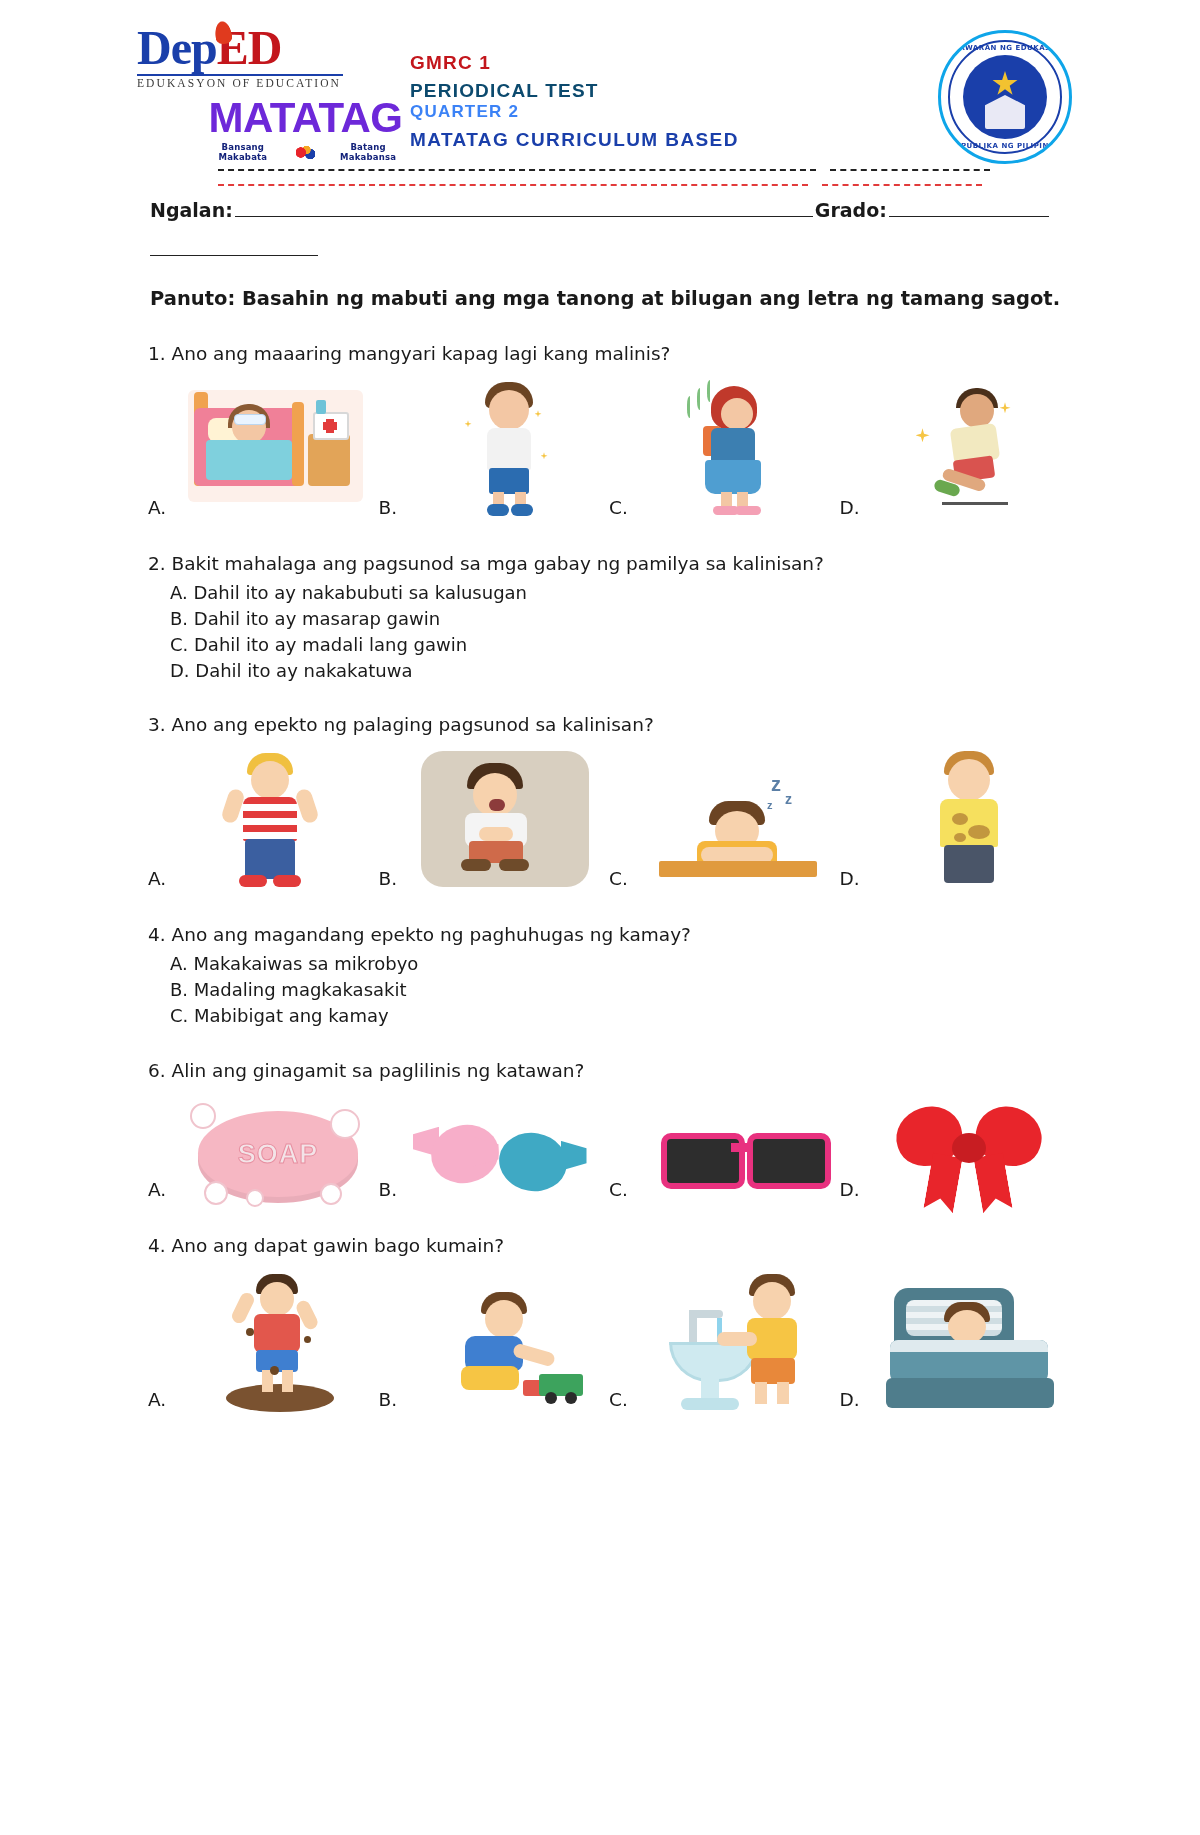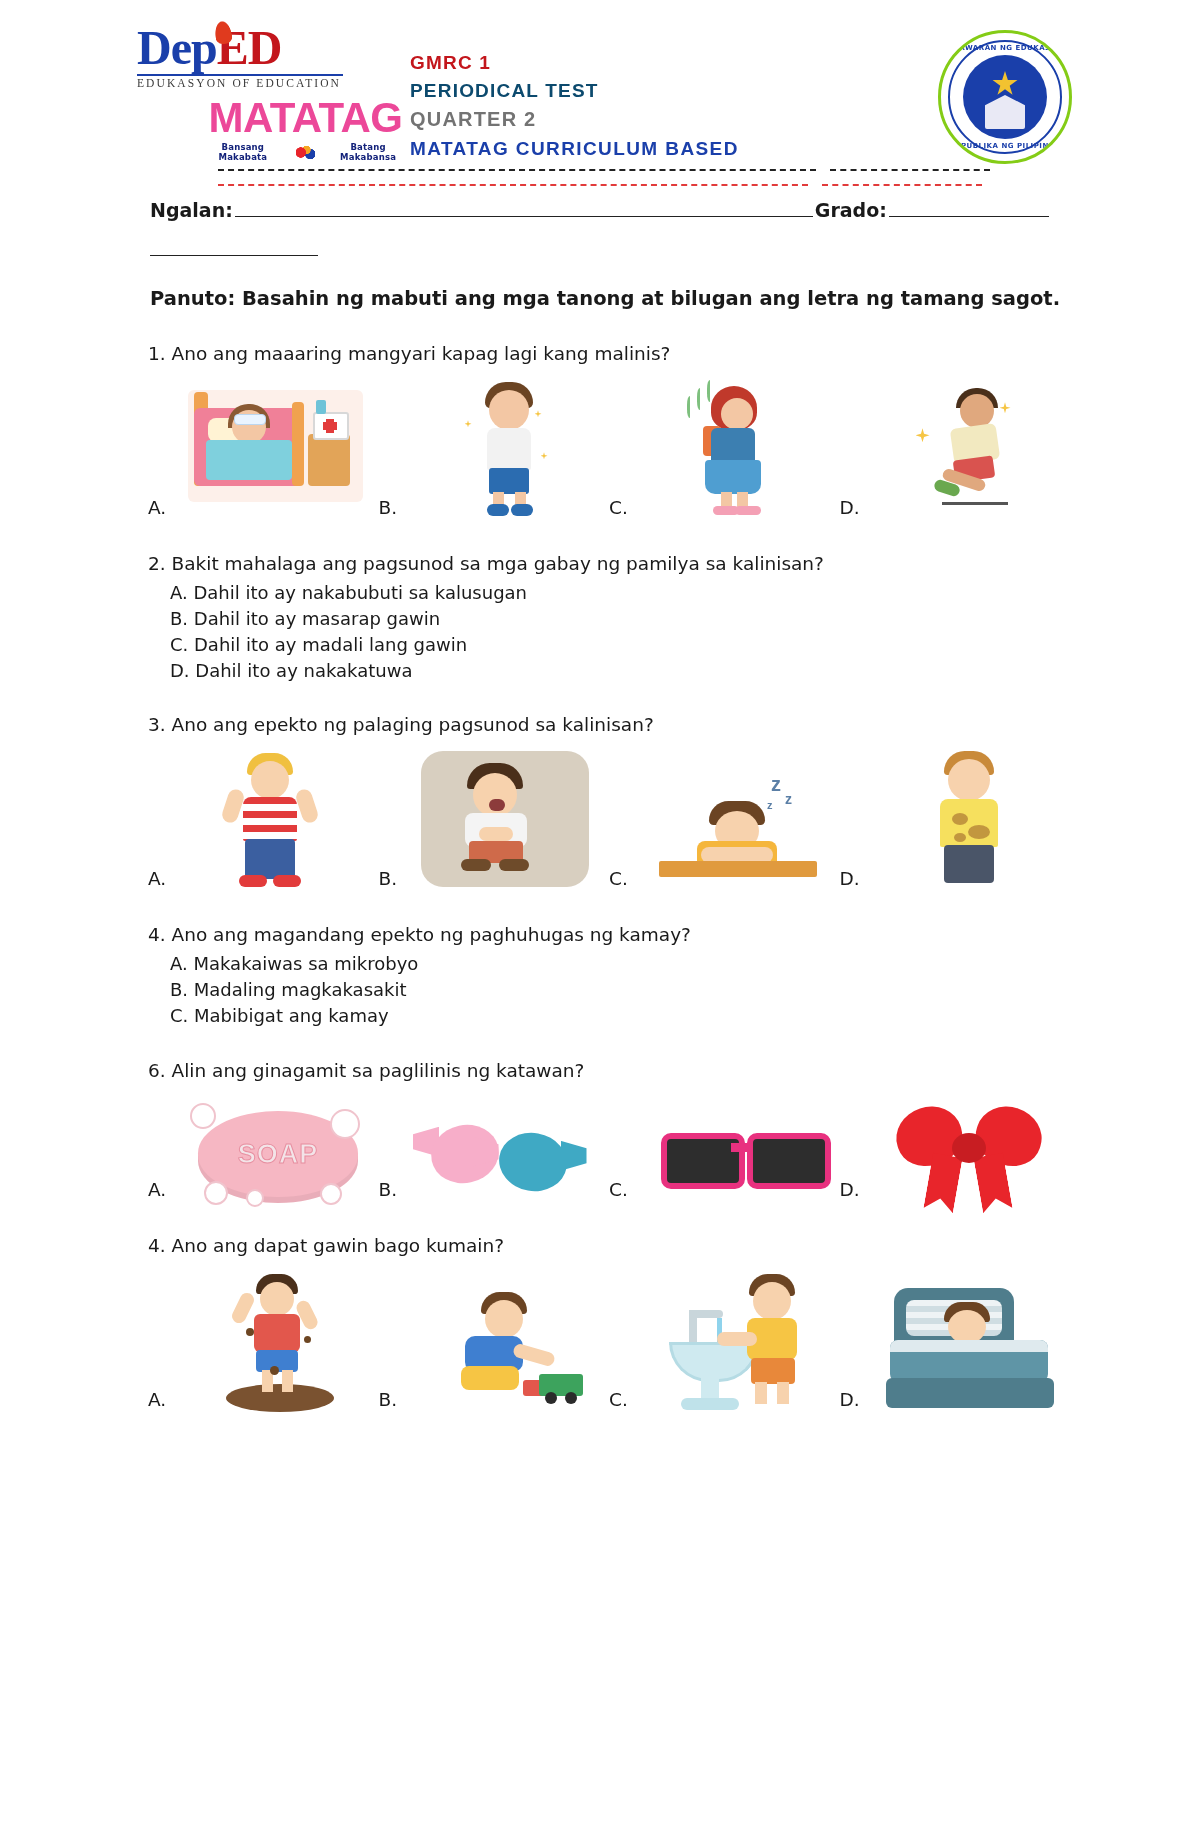--- a/index.html
+++ b/index.html
@@ -71,21 +71,21 @@
   }
   .matatag-block {
     margin: 8px 0 0 76px;
     text-align: center;
   }
   .matatag-word {
     font-family: "Liberation Sans", sans-serif;
     font-weight: bold;
     font-size: 42px;
     letter-spacing: -0.5px;
-    color: #ec4899;
+    color: #6d28d9;
     line-height: 1;
   }
   .matatag-tag {
     display: flex;
     align-items: center;
     justify-content: center;
     gap: 11px;
     font-size: 8.5px;
     font-weight: bold;
     color: #13227a;
@@ -106,34 +106,34 @@
     text-align: left;
     padding-top: 28px;
   }
   .title-line {
     font-family: "Liberation Sans", sans-serif;
     font-weight: bold;
     letter-spacing: 1.2px;
   }
   .t-gmrc { font-size: 19px; color: #c3161c; }
   .t-periodical { font-size: 19px; color: #0c4a6e; margin-top: 6px; }
-  .t-quarter { font-size: 20px; color: #737373; margin-top: 6px; }
+  .t-quarter { font-size: 17px; color: #3b82f6; }
   .t-matatag { font-size: 19px; color: #1a3faa; margin-top: 7px; letter-spacing: 1.4px; }
 
   .logo-right {
     width: 150px;
     display: flex;
     justify-content: center;
     padding-top: 6px;
   }
   .seal {
     width: 128px;
     height: 128px;
     border-radius: 50%;
-    border: 3px solid #84cc16;
+    border: 3px solid #0ea5e9;
     position: relative;
     background: #fff;
     overflow: hidden;
   }
   .seal::after {
     content: "";
     position: absolute;
     inset: 7px;
     border-radius: 50%;
     border: 2px solid #1a3faa;

